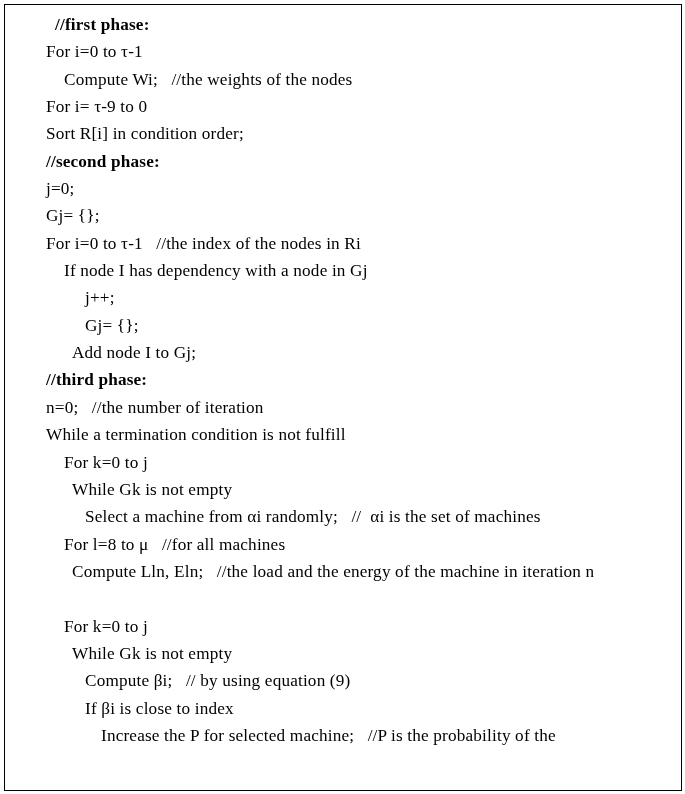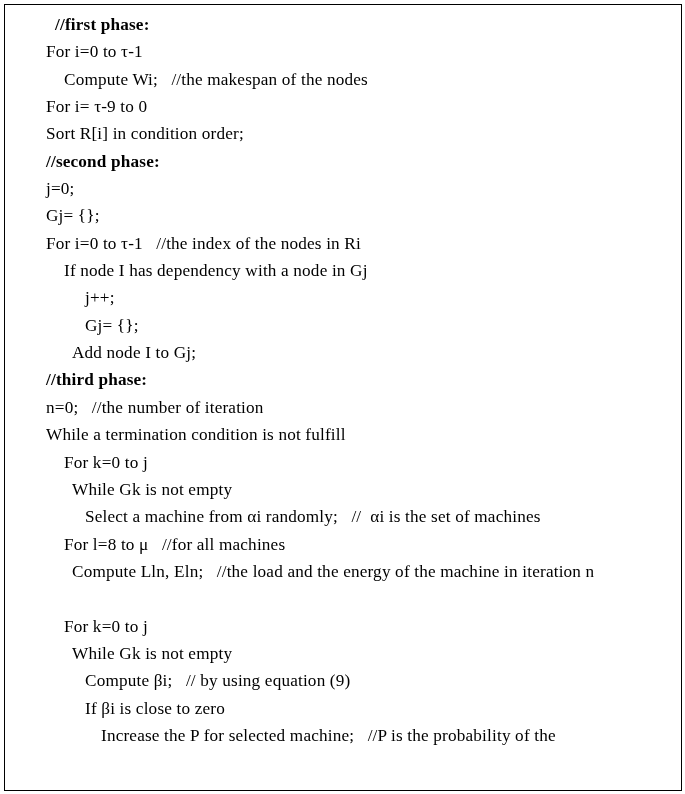--- a/index.html
+++ b/index.html
@@ -67,21 +67,21 @@
   .i7  { padding-left: 86px; }
 </style>
 </head>
 <body>
 
 <div id="pseudocode-figure">
   <div id="pseudocode-frame">
     <code id="pseudocode-listing">
         <span class="code-line i3 bold">//first phase:</span>
         <span class="code-line i2">For i=0 to τ-1</span>
-        <span class="code-line i4">Compute Wi;   //the makespan of the nodes</span>
+        <span class="code-line i4">Compute Wi;   //the weights of the nodes</span>
         <span class="code-line i2">For i= τ-9 to 0</span>
         <span class="code-line i2">Sort R[i] in condition order;</span>
         <span class="code-line i2 bold">//second phase:</span>
         <span class="code-line i2">j=0;</span>
         <span class="code-line i2">Gj= {};</span>
         <span class="code-line i2">For i=0 to τ-1   //the index of the nodes in Ri</span>
         <span class="code-line i4">If node I has dependency with a node in Gj</span>
         <span class="code-line i6">j++;</span>
         <span class="code-line i6">Gj= {};</span>
         <span class="code-line i5">Add node I to Gj;</span>
@@ -90,17 +90,17 @@
         <span class="code-line i2">While a termination condition is not fulfill</span>
         <span class="code-line i4">For k=0 to j</span>
         <span class="code-line i5">While Gk is not empty</span>
         <span class="code-line i6">Select a machine from αi randomly;   //  αi is the set of machines</span>
         <span class="code-line i4">For l=8 to μ   //for all machines</span>
         <span class="code-line i5">Compute Lln, Eln;   //the load and the energy of the machine in iteration n</span>
         <span class="code-line i0 blank"></span>
         <span class="code-line i4">For k=0 to j</span>
         <span class="code-line i5">While Gk is not empty</span>
         <span class="code-line i6">Compute βi;   // by using equation (9)</span>
-        <span class="code-line i6">If βi is close to zero</span>
+        <span class="code-line i6">If βi is close to index</span>
         <span class="code-line i7">Increase the P for selected machine;   //P is the probability of the</span>
       </code>
   </div>
 </div>
 
 </body></html>

